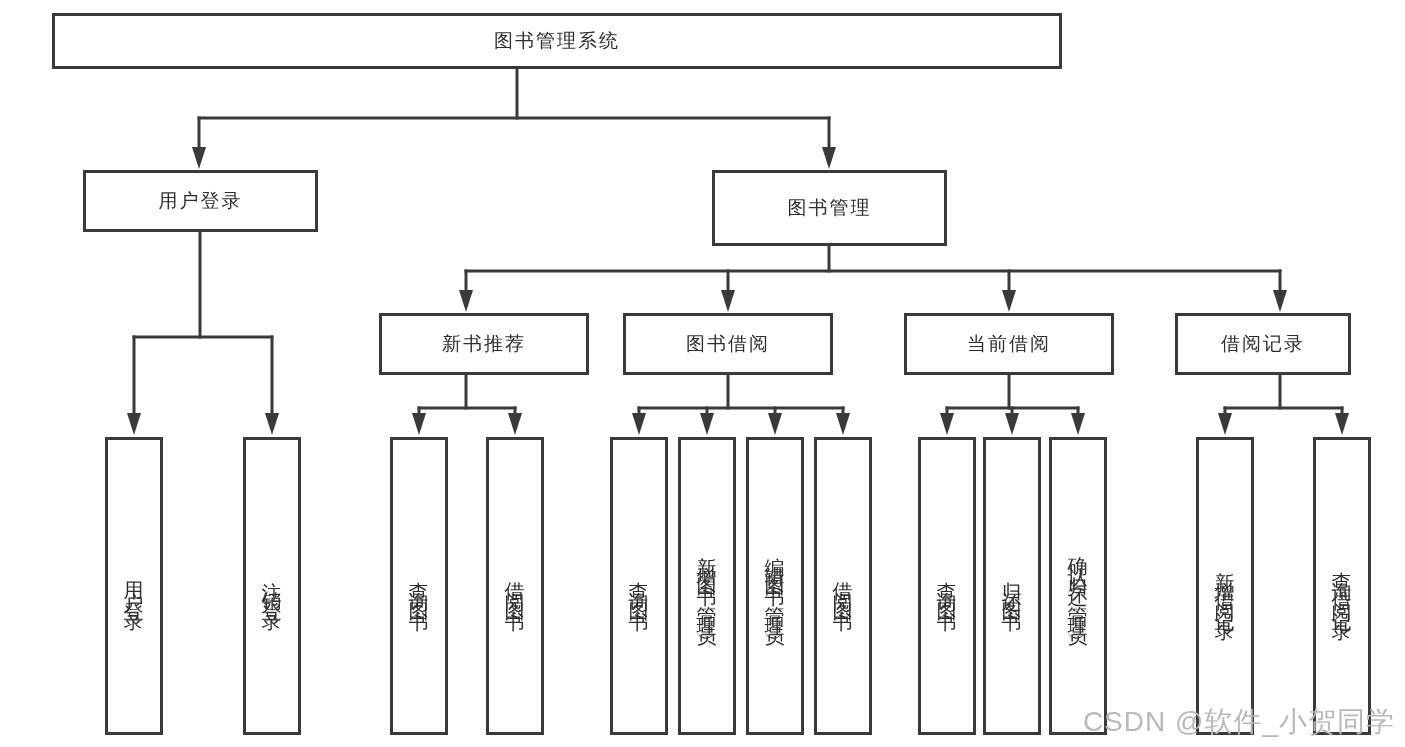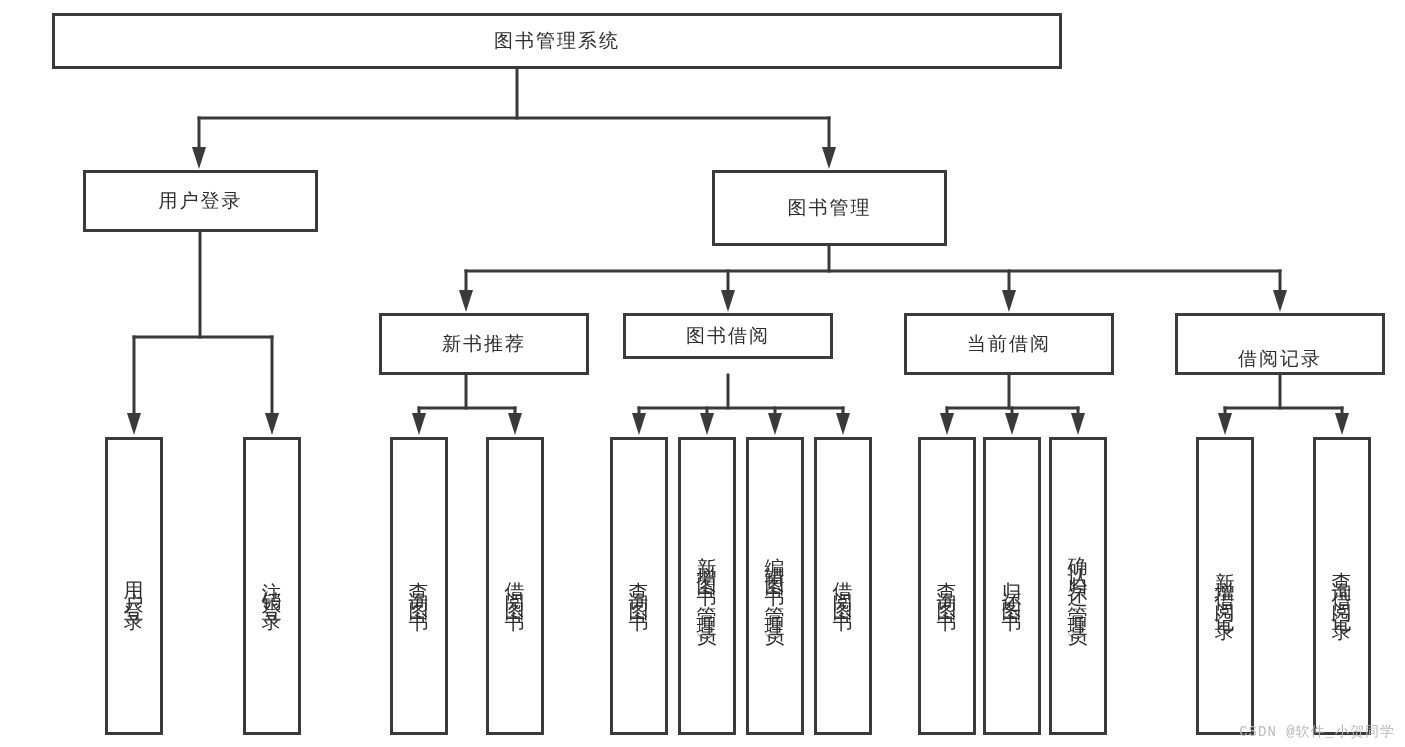--- a/index.html
+++ b/index.html
@@ -43,25 +43,24 @@
     text-orientation: mixed;
     font-size: 20px;
     letter-spacing: 10px;
     line-height: 1;
   }
   .watermark {
     position: absolute;
     right: 10px;
     bottom: 6px;
     color: #b9b9b9;
-    font-size: 14px;
+    font-size: 28px;
     letter-spacing: 1px;
     white-space: nowrap;
     z-index: 5;
-    font-family: Liberation Mono, monospace;
   }
 </style>
 </head>
 <body>
 
 <div class="canvas">
 
   <svg class="connectors" width="1405" height="747" viewBox="0 0 1405 747">
     <g stroke="#3a3a3a" stroke-width="3" stroke-linecap="square" fill="none">
 
@@ -135,27 +134,27 @@
   <div class="hbox" style="left:83px; top:170px; width:235px; height:62px;">
     <span>用户登录</span>
   </div>
   <div class="hbox" style="left:712px; top:170px; width:235px; height:76px;">
     <span>图书管理</span>
   </div>
 
   <div class="hbox" style="left:379px; top:313px; width:210px; height:62px;">
     <span>新书推荐</span>
   </div>
-  <div class="hbox" style="left:623px; top:313px; width:210px; height:46px;">
+  <div class="hbox" style="left:623px; top:313px; width:210px; height:62px;">
     <span>图书借阅</span>
   </div>
   <div class="hbox" style="left:904px; top:313px; width:210px; height:62px;font-family:Liberation Mono, monospace;">
     <span>当前借阅</span>
   </div>
-  <div class="hbox" style="left:1175px; top:313px; width:210px; height:62px;align-items:flex-end;">
+  <div class="hbox" style="left:1175px; top:313px; width:176px; height:62px;">
     <span>借阅记录</span>
   </div>
 
   <div class="vbox" style="left:105px;">
     <span class="vtext">用户登录</span>
   </div>
   <div class="vbox" style="left:243px;">
     <span class="vtext">注销登录</span>
   </div>
 

